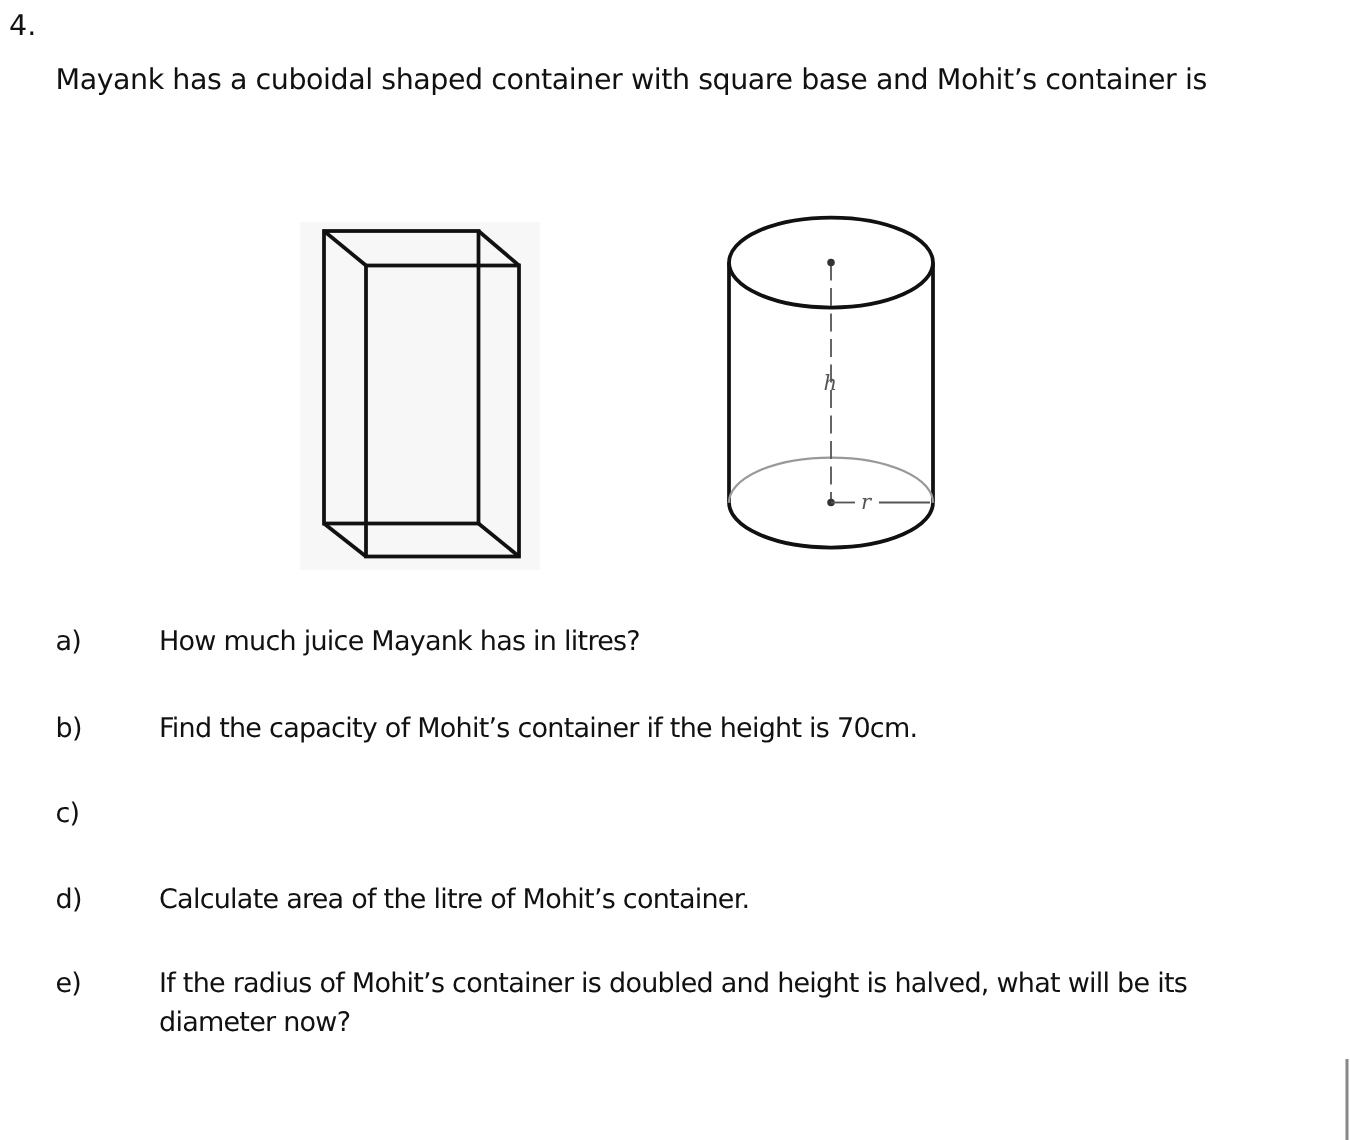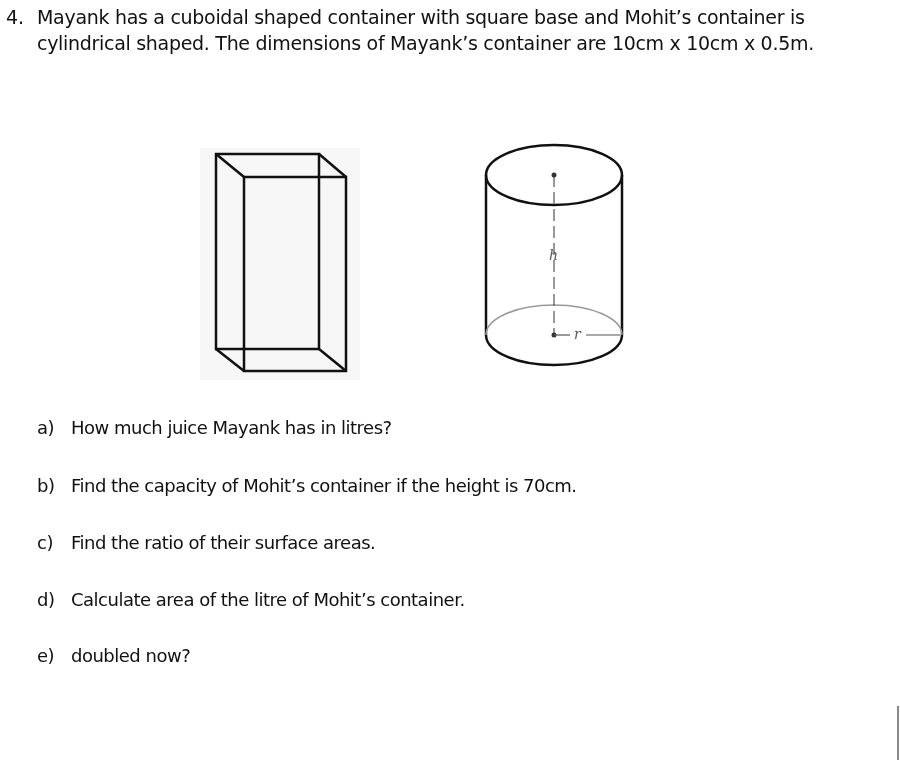--- a/index.html
+++ b/index.html
@@ -2,35 +2,34 @@
 <html><head>
   <meta charset="utf-8">
   <style>
     html, body { margin: 0; padding: 0; background: #ffffff; }
     body {
       width: 900px; height: 760px; position: relative; overflow: hidden;
       font-family: "DejaVu Sans", sans-serif; color: #111111;
     }
     .q-num { position: absolute; left: 6px; top: 4px; font-size: 19px; line-height: 26px; }
     .intro { position: absolute; left: 37px; top: 4px; width: 850px; font-size: 19px; line-height: 26px; letter-spacing: -0.3px; }
-    .intro span { display: block; white-space: nowrap; }
+    .intro span { display: block; white-space: nowrap; margin-top: 36px; }
     .figure { position: absolute; }
     .sub { position: absolute; left: 37px; font-size: 18px; line-height: 26px; letter-spacing: -0.5px; white-space: nowrap; }
     .sub .lbl { display: inline-block; width: 34px; }
-    .sub .txt { display: inline-block; vertical-align: top; }
+    .sub .txt { display: inline-block; vertical-align: top; margin-left: 35px; }
     .sub .txt span { display: block; }
     .edge { position: absolute; left: 897px; top: 706px; width: 2px; height: 54px; background: #888; }
   </style>
 </head>
 <body>
 
 <div class="q-num">4.</div>
 <div class="intro">
   <span>Mayank has a cuboidal shaped container with square base and Mohit’s container is</span>
-  <span>cylindrical shaped. The dimensions of Mayank’s container are 10cm x 10cm x 0.5m.</span>
 </div>
 
 <svg class="figure" style="left:200px; top:148px;" width="160" height="232" viewBox="0 0 160 232">
   <rect x="0" y="0" width="160" height="232" fill="#f7f7f7"></rect>
   <g stroke="#111" stroke-width="2.5" fill="none">
     <rect x="16" y="6" width="103" height="195"></rect>
     <rect x="44" y="29" width="102" height="194"></rect>
     <line x1="16" y1="6" x2="44" y2="29"></line>
     <line x1="119" y1="6" x2="146" y2="29"></line>
     <line x1="16" y1="201" x2="44" y2="223"></line>
@@ -55,22 +54,22 @@
   <text x="94" y="201" font-family="DejaVu Serif, serif" font-style="italic" font-size="14" fill="#555">r</text>
 </svg>
 
 <div class="sub" style="top:415px;">
   <span class="lbl">a)</span><span class="txt"><span>How much juice Mayank has in litres?</span></span>
 </div>
 <div class="sub" style="top:473px;">
   <span class="lbl">b)</span><span class="txt"><span>Find the capacity of Mohit’s container if the height is 70cm.</span></span>
 </div>
 <div class="sub" style="top:530px;">
-  <span class="lbl">c)</span><span class="txt"><span>Find the ratio of their surface areas.</span></span>
+  <span class="lbl">c)</span>
 </div>
 <div class="sub" style="top:587px;">
   <span class="lbl">d)</span><span class="txt"><span>Calculate area of the litre of Mohit’s container.</span></span>
 </div>
 <div class="sub" style="top:643px;">
-  <span class="lbl">e)</span><span class="txt"><span>doubled now?</span></span>
+  <span class="lbl">e)</span><span class="txt"><span>If the radius of Mohit’s container is doubled and height is halved, what will be its</span><span>diameter now?</span></span>
 </div>
 
 <div class="edge"></div>
 
 </body></html>

